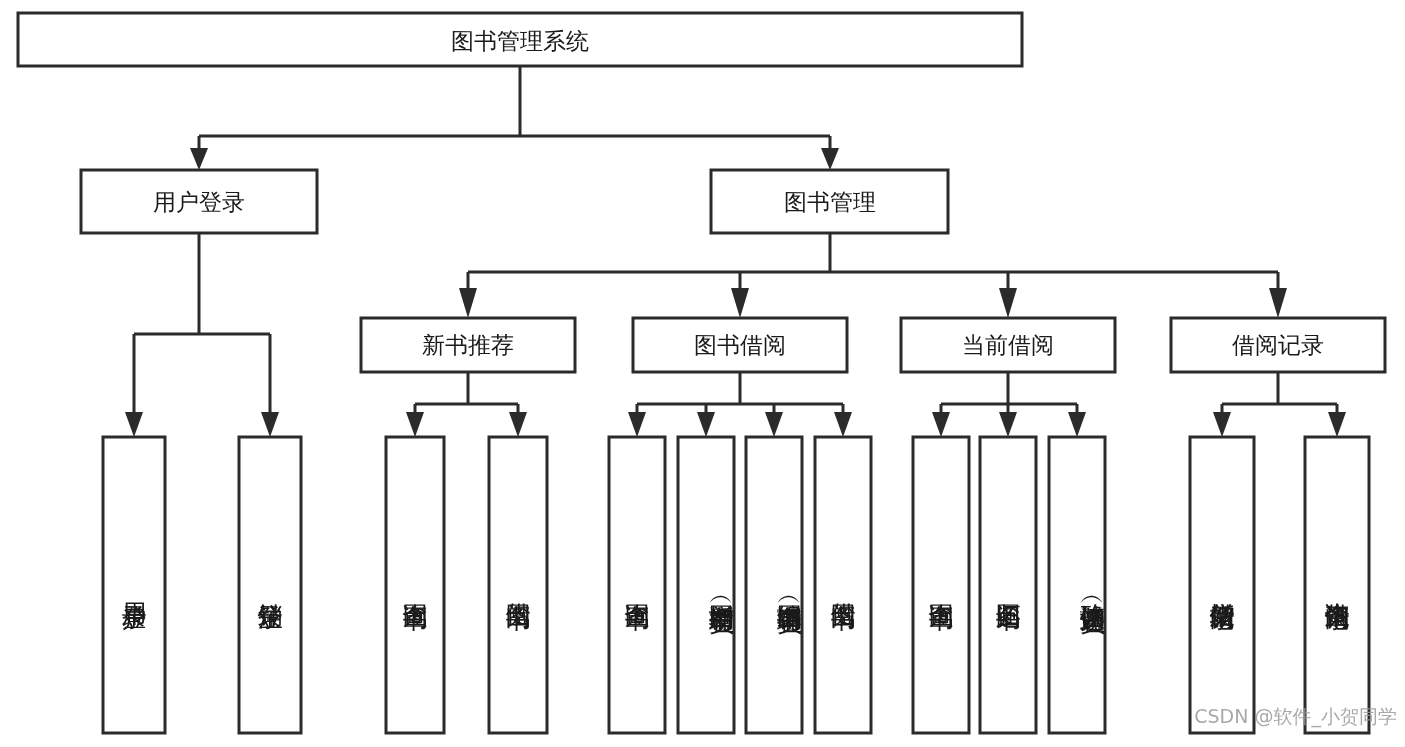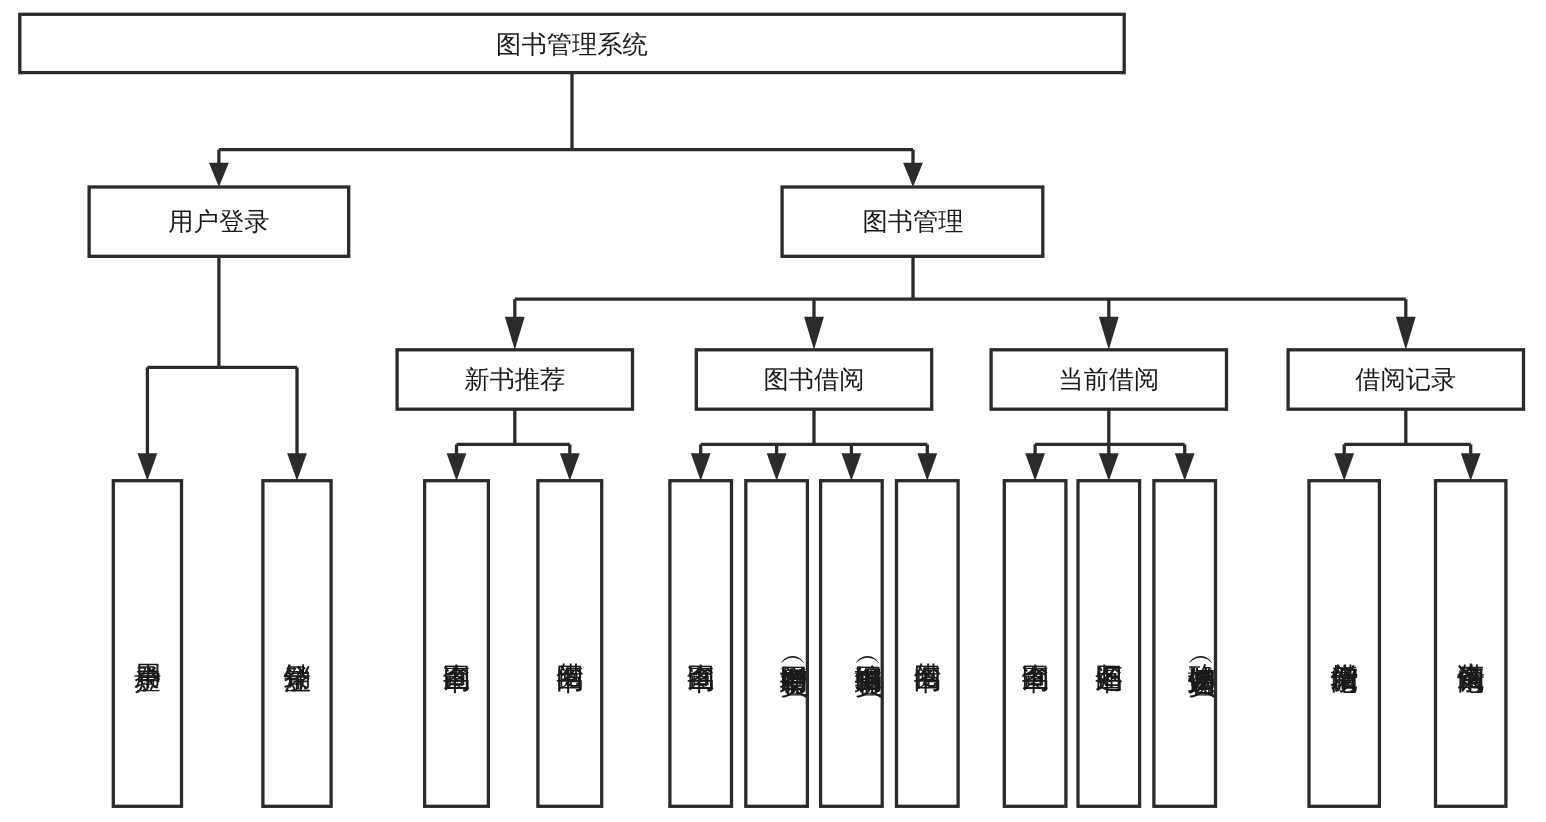--- a/index.html
+++ b/index.html
@@ -191,13 +191,14 @@
   <div class="leaf-label" style="left:746px;top:437px;width:56px;height:296px;align-items:flex-start;padding-top:6px;box-sizing:border-box;">编辑图书（管理员）</div>
   <div class="leaf-label" style="left:815px;top:437px;width:56px;height:296px;">借阅图书</div>
 
   <div class="leaf-label" style="left:913px;top:437px;width:56px;height:296px;">查询图书</div>
   <div class="leaf-label" style="left:980px;top:437px;width:56px;height:296px;">归还图书</div>
   <div class="leaf-label" style="left:1049px;top:437px;width:56px;height:296px;align-items:flex-start;padding-top:6px;box-sizing:border-box;">确认归还（管理员）</div>
 
   <div class="leaf-label" style="left:1190px;top:437px;width:64px;height:296px;">新增借阅记录</div>
   <div class="leaf-label" style="left:1305px;top:437px;width:64px;height:296px;">查询借阅记录</div>
 
+  <div class="watermark">CSDN @软件_小贺同学</div>
 </div>
 
 </body></html>

